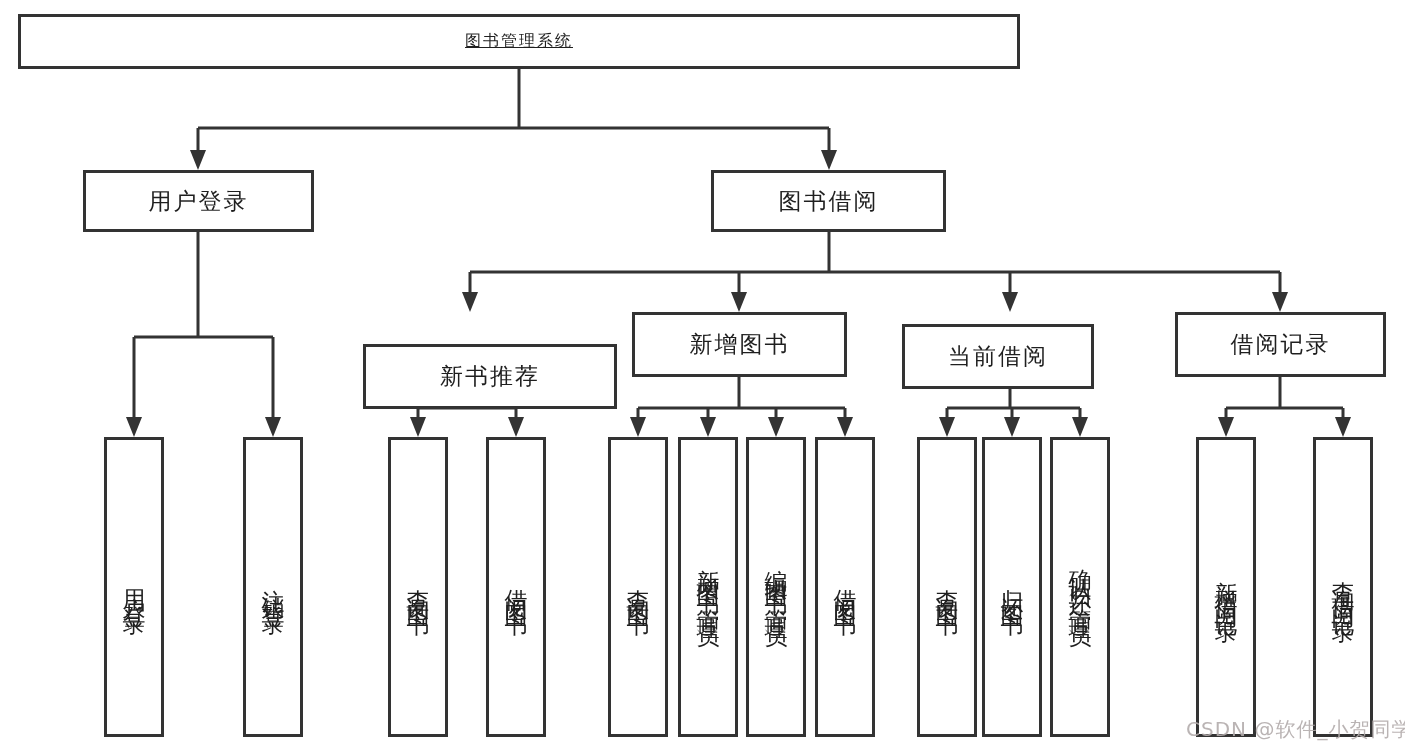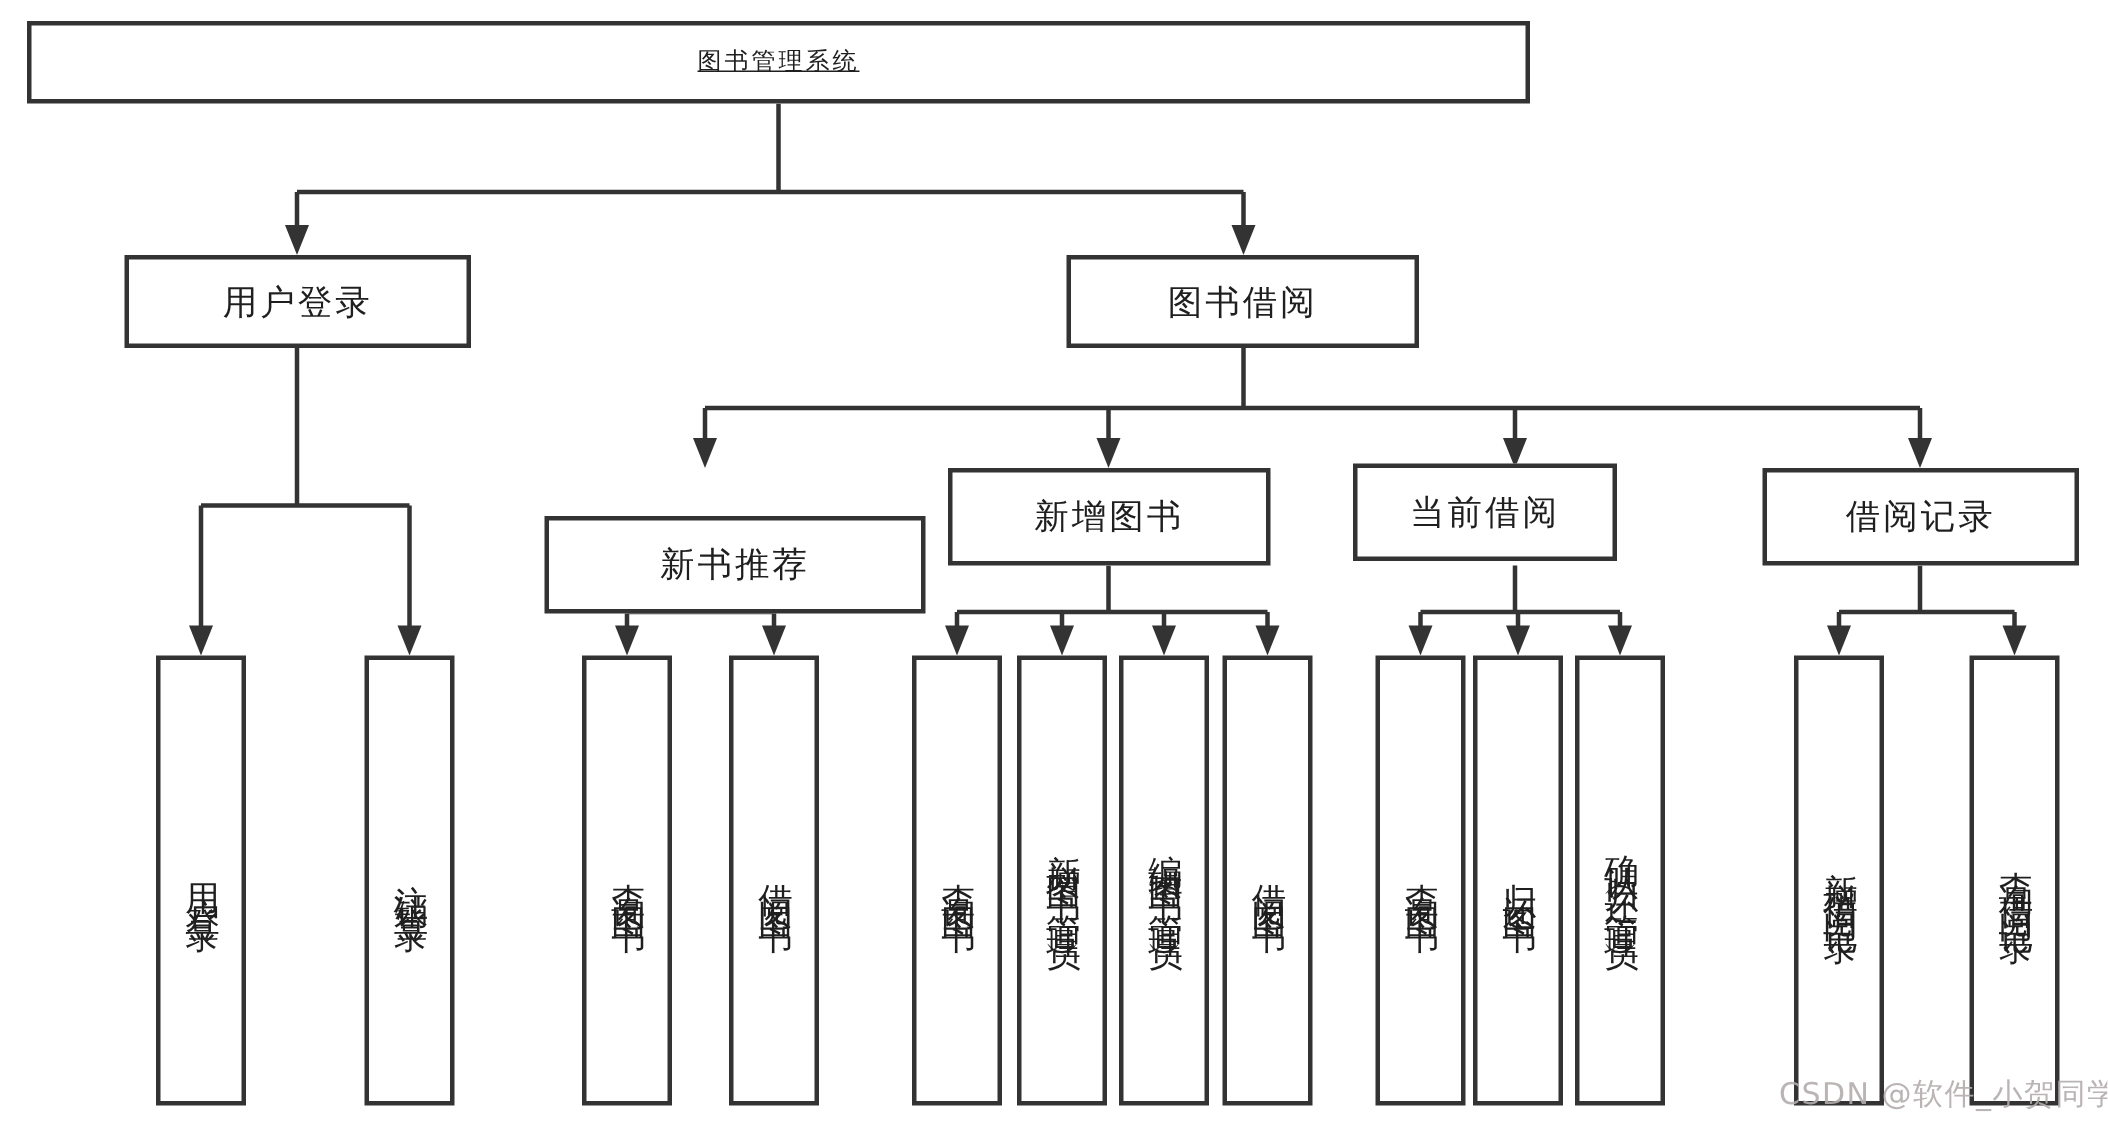--- a/index.html
+++ b/index.html
@@ -108,21 +108,21 @@
   <div class="node" style="left:711px;top:170px;width:235px;height:62px;">
     <span class="hlabel">图书借阅</span>
   </div>
 
   <div class="node" style="left:363px;top:312px;width:254px;height:65px;margin-top:32px;">
     <span class="hlabel">新书推荐</span>
   </div>
   <div class="node" style="left:632px;top:312px;width:215px;height:65px;">
     <span class="hlabel">新增图书</span>
   </div>
-  <div class="node" style="left:902px;top:309px;width:176px;height:65px;">
+  <div class="node" style="left:902px;top:324px;width:192px;height:65px;">
     <span class="hlabel">当前借阅</span>
   </div>
   <div class="node" style="left:1175px;top:312px;width:211px;height:65px;">
     <span class="hlabel">借阅记录</span>
   </div>
 
   <div class="node leaf" style="left:104px;">
     <span class="vtext">用户登录</span>
   </div>
   <div class="node leaf" style="left:243px;">

